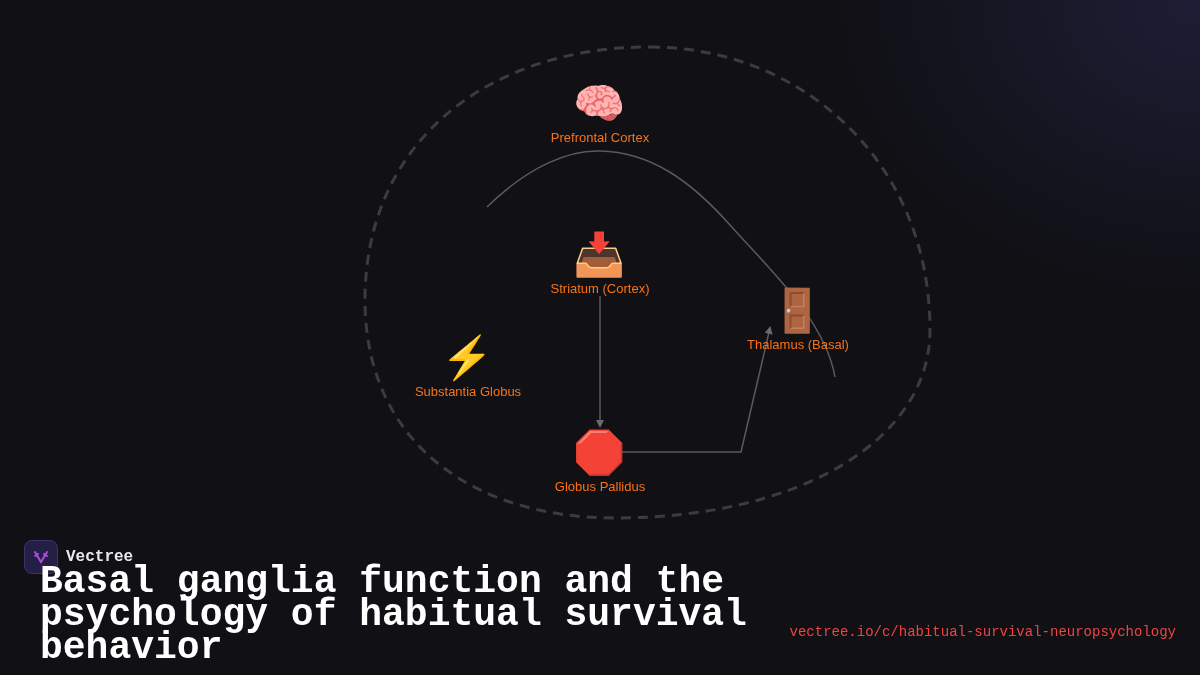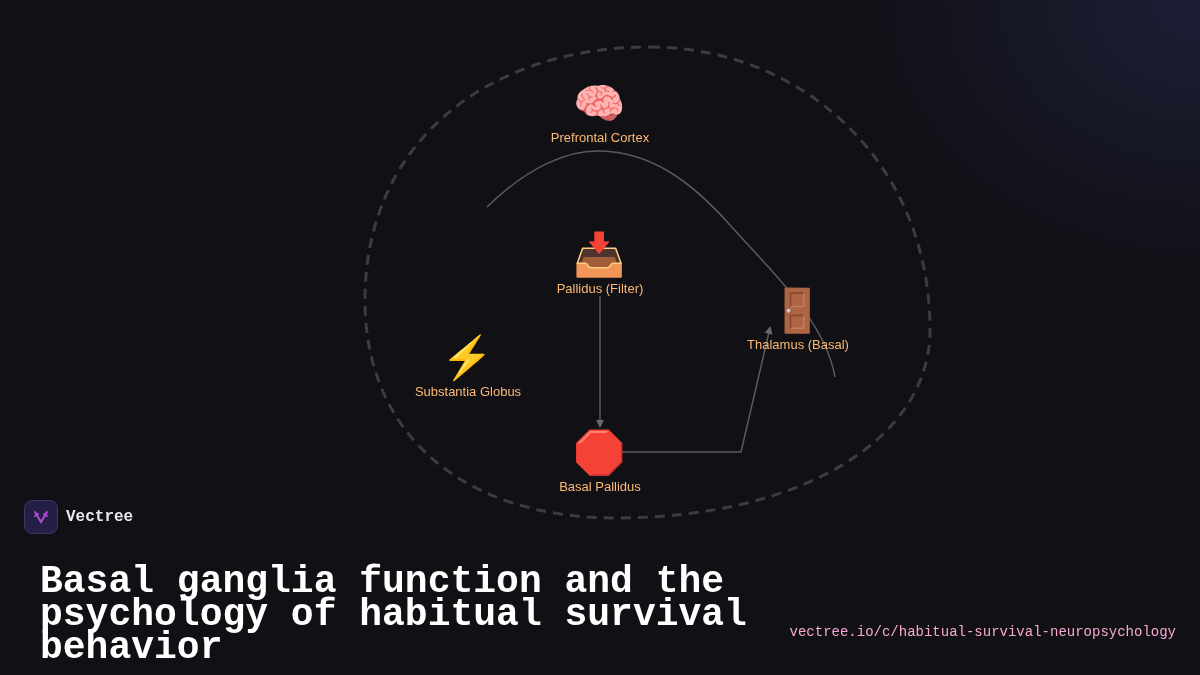--- a/index.html
+++ b/index.html
@@ -17,44 +17,44 @@
   svg.diagram { position: absolute; left: 0; top: 0; }
   .node {
     position: absolute; transform: translateX(-50%);
     display: flex; flex-direction: column; align-items: center;
   }
   .node .emoji {
     font-size: 42px; line-height: 48px; height: 48px;
     display: flex; align-items: center; justify-content: center;
   }
   .node .label {
-    color: #fdba74; font-size: 13px; white-space: nowrap; margin-top: 2px;
+    color: #f97316; font-size: 13px; white-space: nowrap; margin-top: 2px;
   }
   .brand {
-    position: absolute; left: 24px; top: 500px;
+    position: absolute; left: 24px; top: 540px;
     display: flex; align-items: center; gap: 8px;
   }
   .brand .logo {
     width: 34px; height: 34px; border-radius: 8px;
     background: #231f45; border: 1px solid #3a3566;
     display: flex; align-items: center; justify-content: center;
     box-sizing: border-box;
   }
   .brand .name {
     color: #e8e8ee; font-family: "Liberation Mono", monospace;
     font-weight: bold; font-size: 16px;
   }
   .title {
     position: absolute; left: 24px; top: 549px; width: 720px;
     color: #ffffff; font-family: "Liberation Mono", monospace;
     font-weight: bold; font-size: 38px; line-height: 33px; margin: 16px;
   }
   .url {
     position: absolute; right: 24px; top: 624px;
-    color: #f9a8d4; font-family: "Liberation Mono", monospace; font-size: 14px; text-align: center;
+    color: #ef4444; font-family: "Liberation Mono", monospace; font-size: 14px; text-align: center;
   }
 </style>
 </head>
 <body>
 
 <div class="bg-glow"></div>
 
 <svg class="diagram" width="1200" height="675">
   <defs>
     <marker id="arr" markerWidth="8" markerHeight="8" refX="6" refY="4" orient="auto" markerUnits="userSpaceOnUse">
@@ -67,36 +67,36 @@
   <polyline points="622,452 741,452 770,328" fill="none" stroke="#5a5a5e" stroke-width="1.5" marker-end="url(#arr)"></polyline>
 </svg>
 
 <div class="node" style="left:600px; top:80px;">
   <span class="emoji">🧠</span>
   <span class="label">Prefrontal Cortex</span>
 </div>
 
 <div class="node" style="left:600px; top:231px;">
   <span class="emoji">📥</span>
-  <span class="label">Pallidus (Filter)</span>
+  <span class="label">Striatum (Cortex)</span>
 </div>
 
 <div class="node" style="left:798px; top:287px;">
   <span class="emoji">🚪</span>
   <span class="label">Thalamus (Basal)</span>
 </div>
 
 <div class="node" style="left:468px; top:334px;">
   <span class="emoji">⚡</span>
   <span class="label">Substantia Globus</span>
 </div>
 
 <div class="node" style="left:600px; top:429px;">
   <span class="emoji">🛑</span>
-  <span class="label">Basal Pallidus</span>
+  <span class="label">Globus Pallidus</span>
 </div>
 
 <div class="brand">
   <div class="logo">
     <svg width="20" height="20" viewBox="0 0 20 20">
       <path d="M4,5 L10,15 L16,5 M4,9 L7,7 M16,9 L13,7" stroke="#b04ad8" stroke-width="2" fill="none" stroke-linecap="round"></path>
     </svg>
   </div>
   <span class="name">Vectree</span>
 </div>

